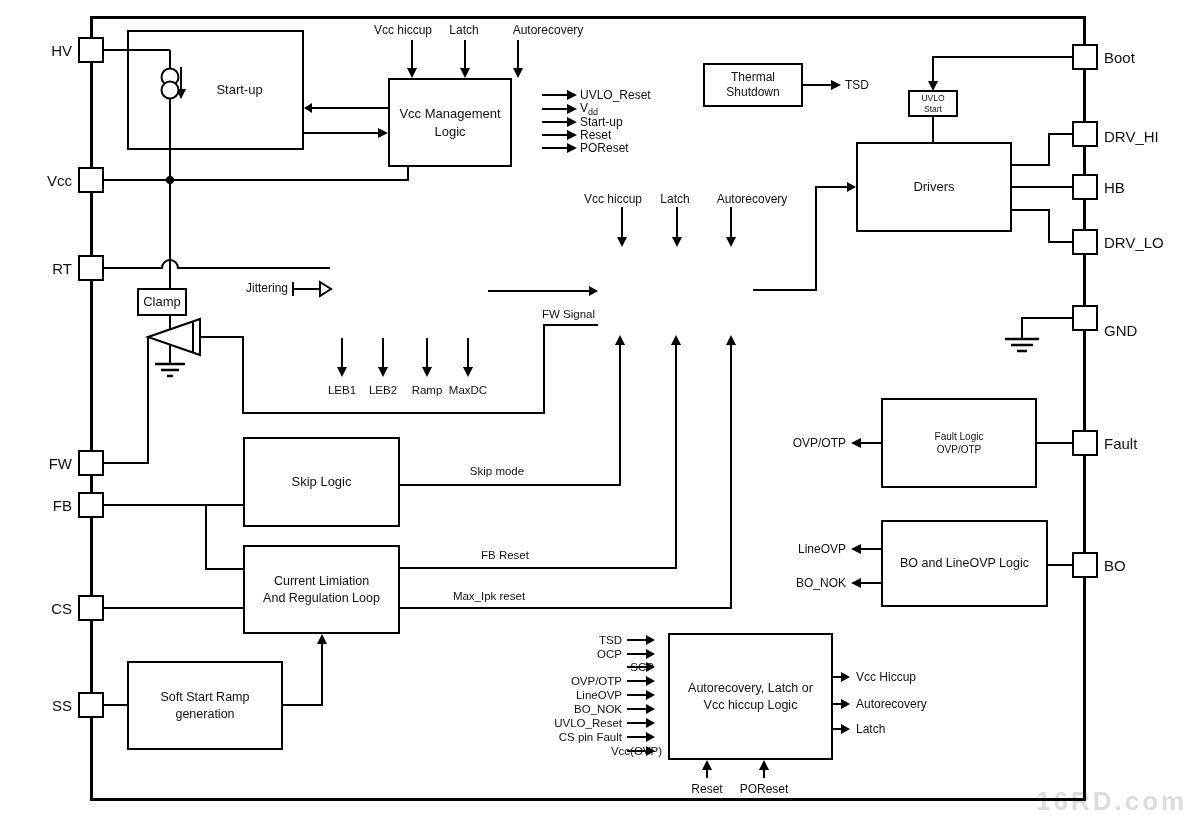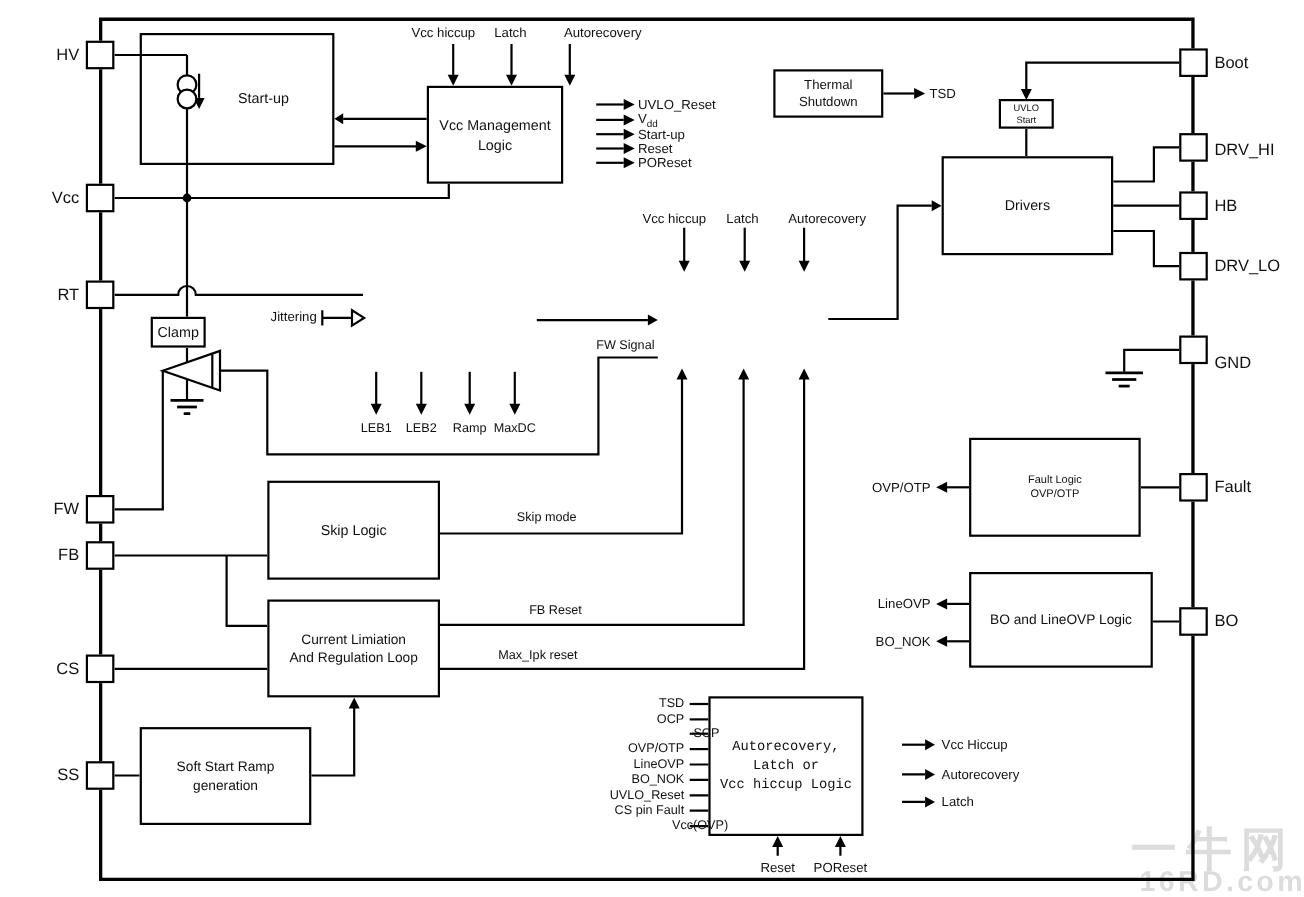--- a/index.html
+++ b/index.html
@@ -19,21 +19,20 @@
   .pinlbl{font-size:15px;}
   .sm{font-size:11.5px;}
   .wm{position:absolute;z-index:0;color:#dcdcdc;font-weight:bold;white-space:nowrap;}
   sub{font-size:9px;}
 </style>
 </head>
 <body>
 
 <div class="stage">
 
-  <div class="wm" style="left:1028px;top:744px;font-size:42px;letter-spacing:8px;">一牛网</div>
   <div class="wm" style="left:1036px;top:786px;font-size:26px;letter-spacing:3px;">16RD.com</div>
 
   <svg class="wires" width="1185" height="815" viewBox="0 0 1185 815">
     <g stroke="#000" stroke-width="3" fill="none">
       <path d="M91.5 17.5 H1084.5 V799.5 H91.5 Z"></path>
     </g>
     <g stroke="#000" stroke-width="2" fill="none">
       <path d="M104 50 H170"></path>
       <path d="M170 50 V288"></path>
       <path d="M170 316 V364"></path>
@@ -198,21 +197,21 @@
     <span>Soft Start Ramp</span>
     <span>generation</span>
   </div>
   <div class="blk" style="left:881px;top:398px;width:156px;height:90px;font-size:10px;">
     <span>Fault Logic</span>
     <span>OVP/OTP</span>
   </div>
   <div class="blk" style="left:881px;top:520px;width:167px;height:87px;font-size:12.5px;">
     <span>BO and LineOVP Logic</span>
   </div>
-  <div class="blk" style="left:644px;top:633px;width:141px;height:127px;font-size:12.5px;font-family:Liberation Mono, monospace;">
+  <div class="blk" style="left:668px;top:633px;width:165px;height:127px;font-size:12.5px;">
     <span>Autorecovery, Latch or</span>
     <span>Vcc hiccup Logic</span>
   </div>
 
   <div class="pin" style="left:78px;top:37px;"></div>
   <div class="pin" style="left:78px;top:167px;"></div>
   <div class="pin" style="left:78px;top:255px;"></div>
   <div class="pin" style="left:78px;top:450px;"></div>
   <div class="pin" style="left:78px;top:492px;"></div>
   <div class="pin" style="left:78px;top:595px;"></div>

